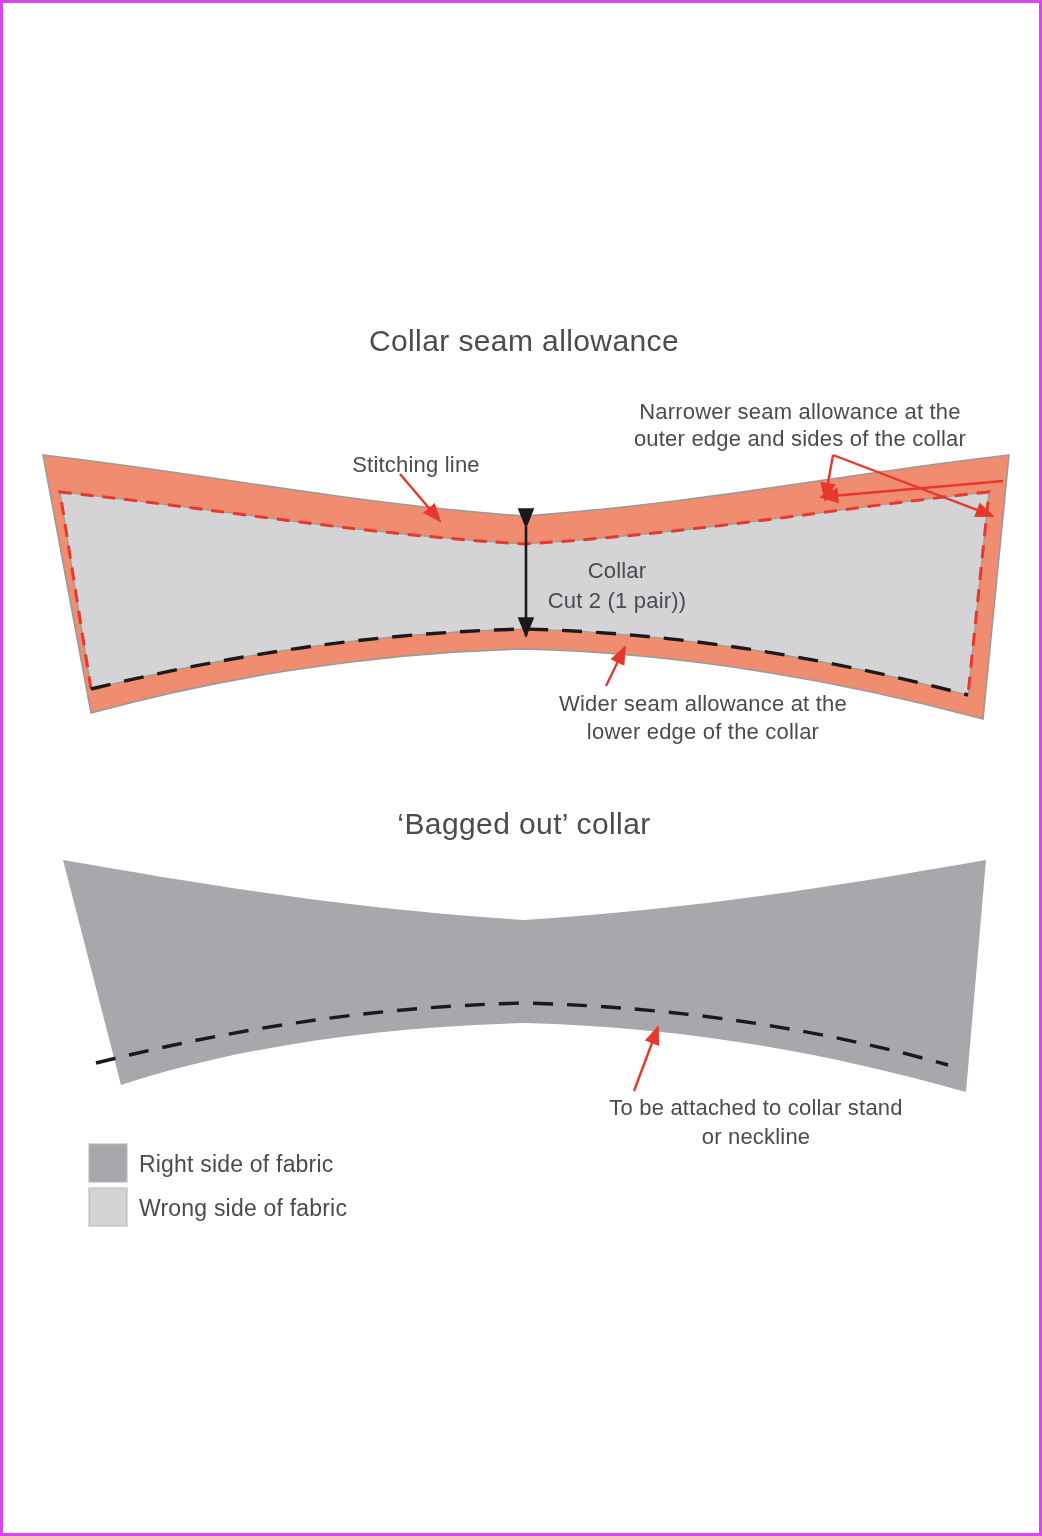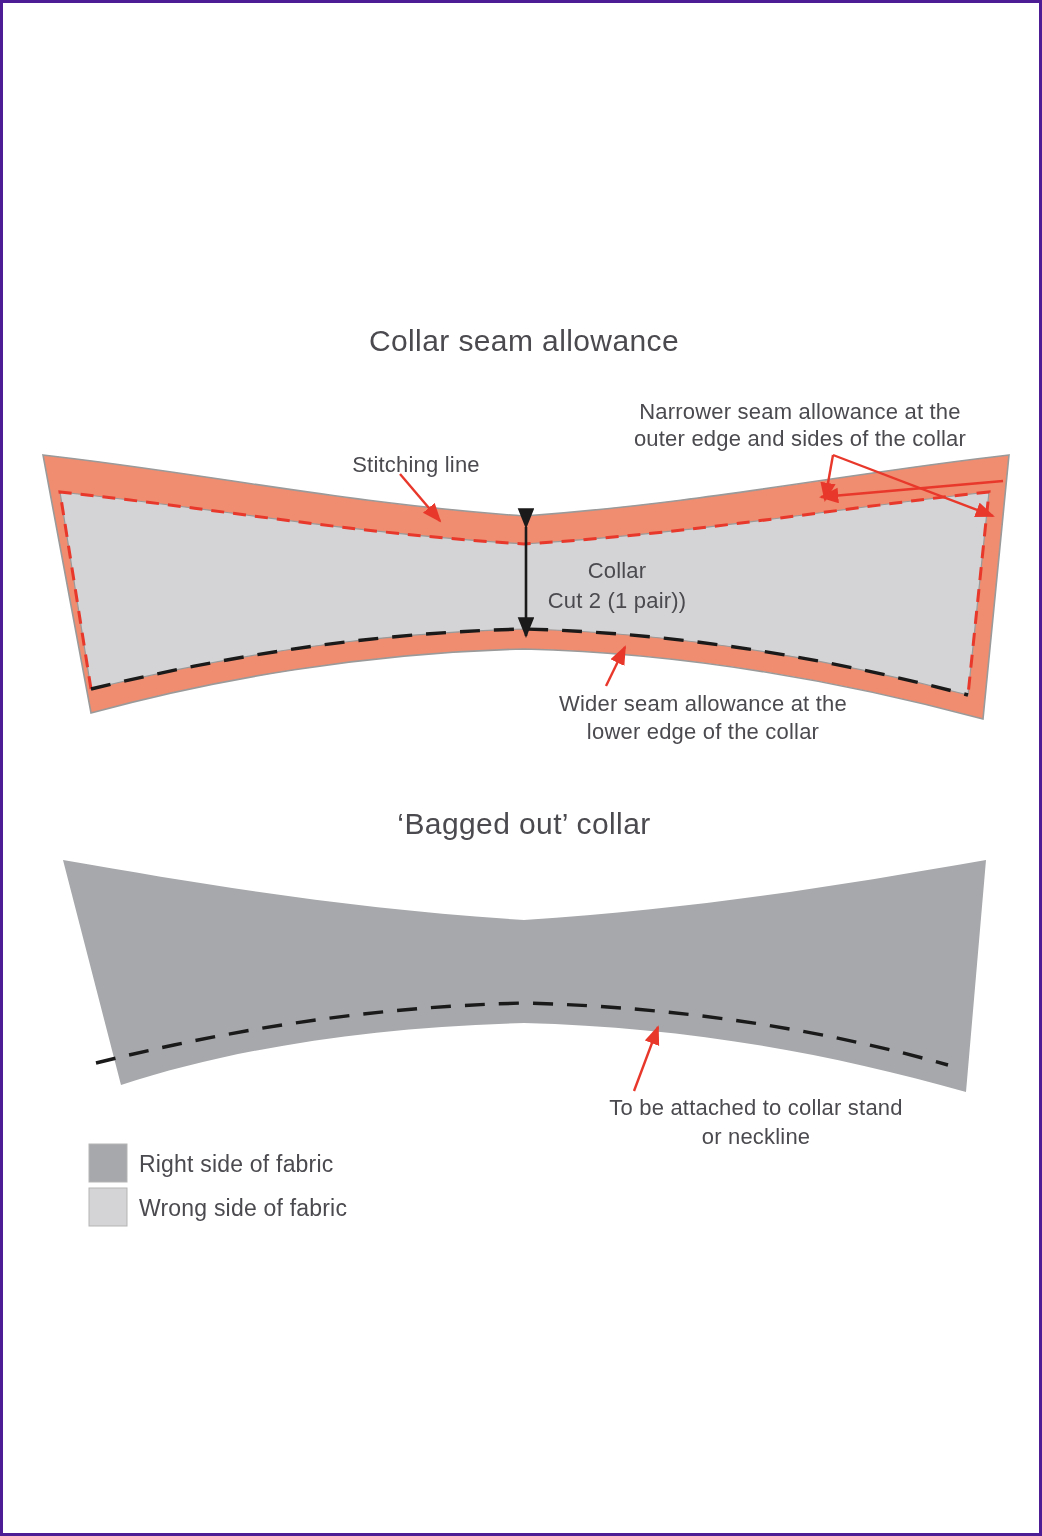--- a/index.html
+++ b/index.html
@@ -14,21 +14,21 @@
     position: relative;
     overflow: hidden;
   }
   #page {
     position: absolute;
     left: 0; top: 0;
     width: 1042px;
     height: 1536px;
     background: #ffffff;
     box-sizing: border-box;
-    border: 3px solid #4c1d95;
+    border: 3px solid #d946ef;
   }
   #diagram {
     position: absolute;
     left: 0; top: 0;
     width: 1042px;
     height: 1536px;
   }
   .t {
     fill: #4a4a4f;
     font-family: "Liberation Sans", sans-serif;

